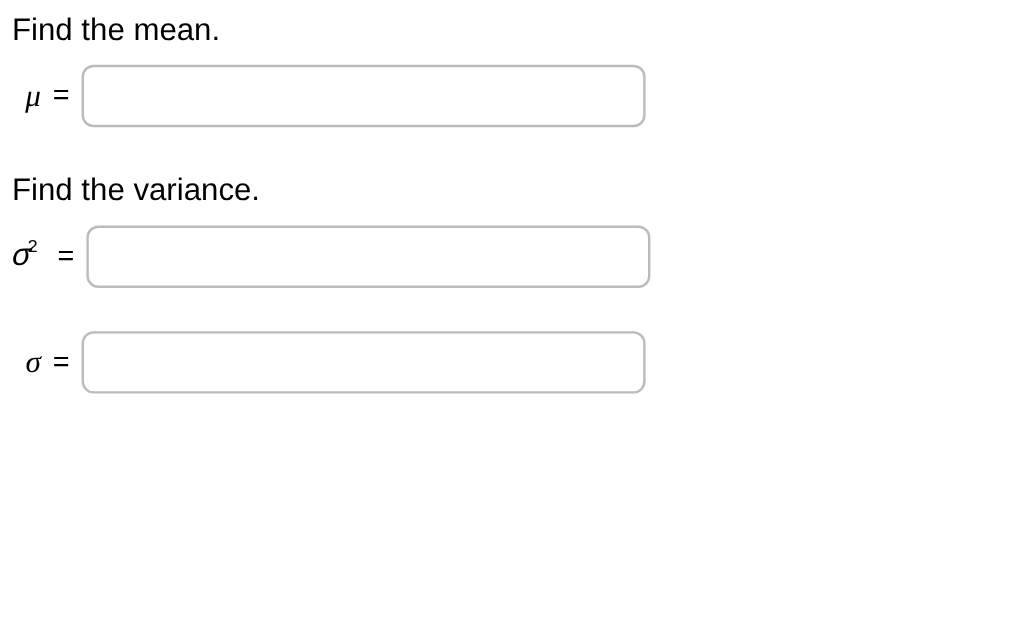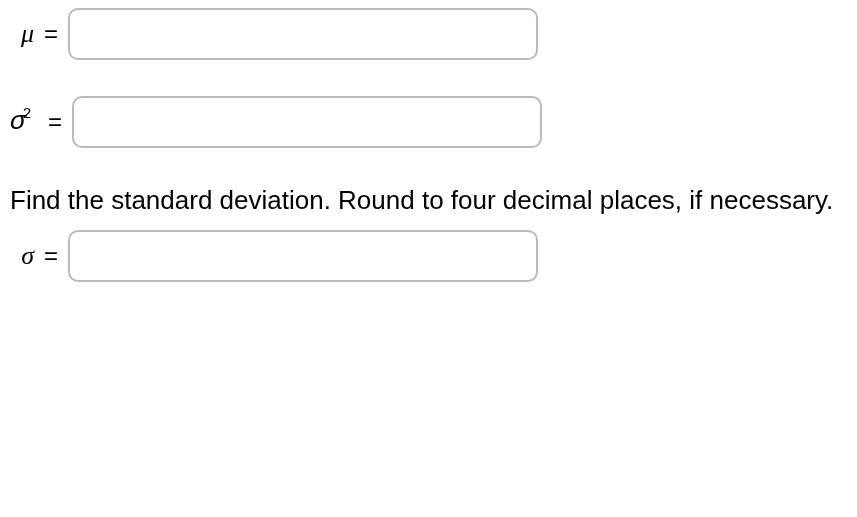--- a/index.html
+++ b/index.html
@@ -65,37 +65,38 @@
       position: relative;
       top: -11px;
       margin-left: -3px;
       font-style: normal;
     }
   </style>
 </head>
 <body>
 
 <div class="question-block">
+  <div class="prompt">Find the mean.</div>
   <div class="input-row">
     <span class="symbol">μ</span>
     <span class="equals">=</span>
     <input type="text" class="answer-input" value="" style="">
   </div>
 </div>
 
 <div class="question-block">
+  <div class="prompt">Find the variance.</div>
   <div class="input-row">
     <span class="sigma-squared">
       <span>σ</span><span class="sup">2</span>
     </span>
     <span class="equals">=</span>
     <input type="text" class="answer-input" value="" style="">
   </div>
 </div>
 
 <div class="question-block">
-  <div class="prompt">Find the standard deviation. Round to four decimal places, if necessary.</div>
   <div class="input-row">
     <span class="symbol">σ</span>
     <span class="equals">=</span>
     <input type="text" class="answer-input" value="" style="">
   </div>
 </div>
 
 </body></html>

